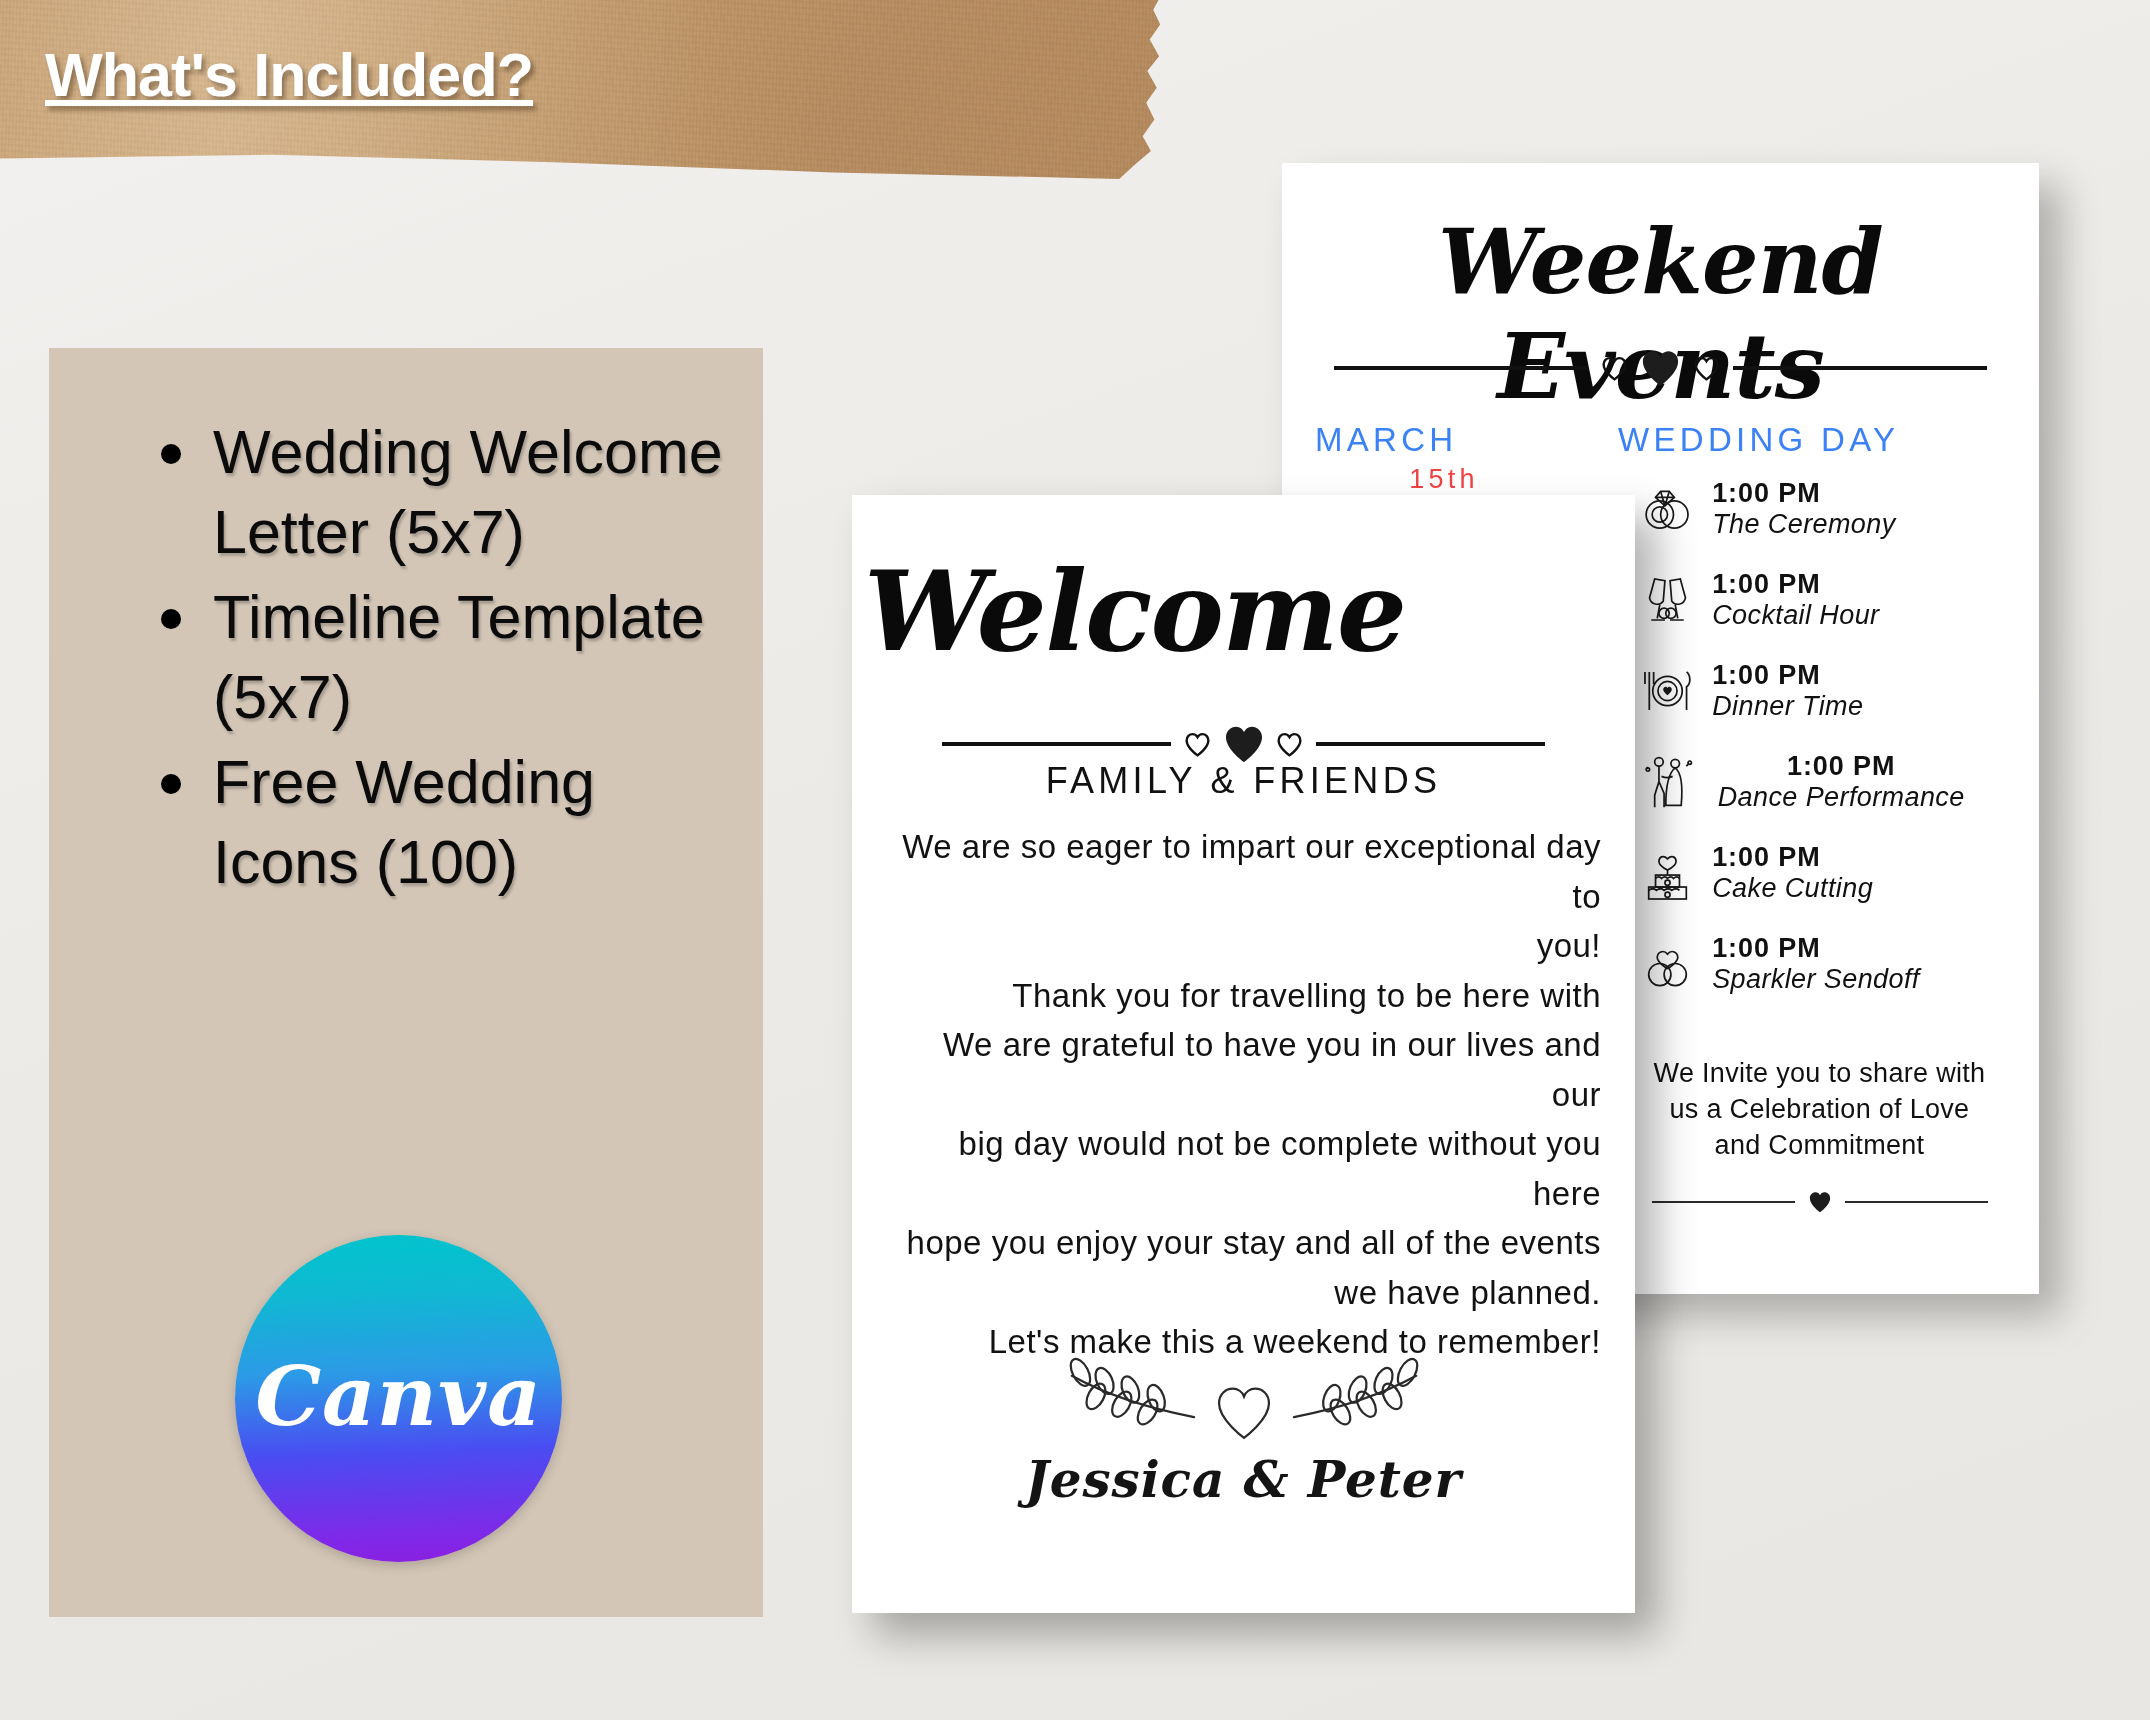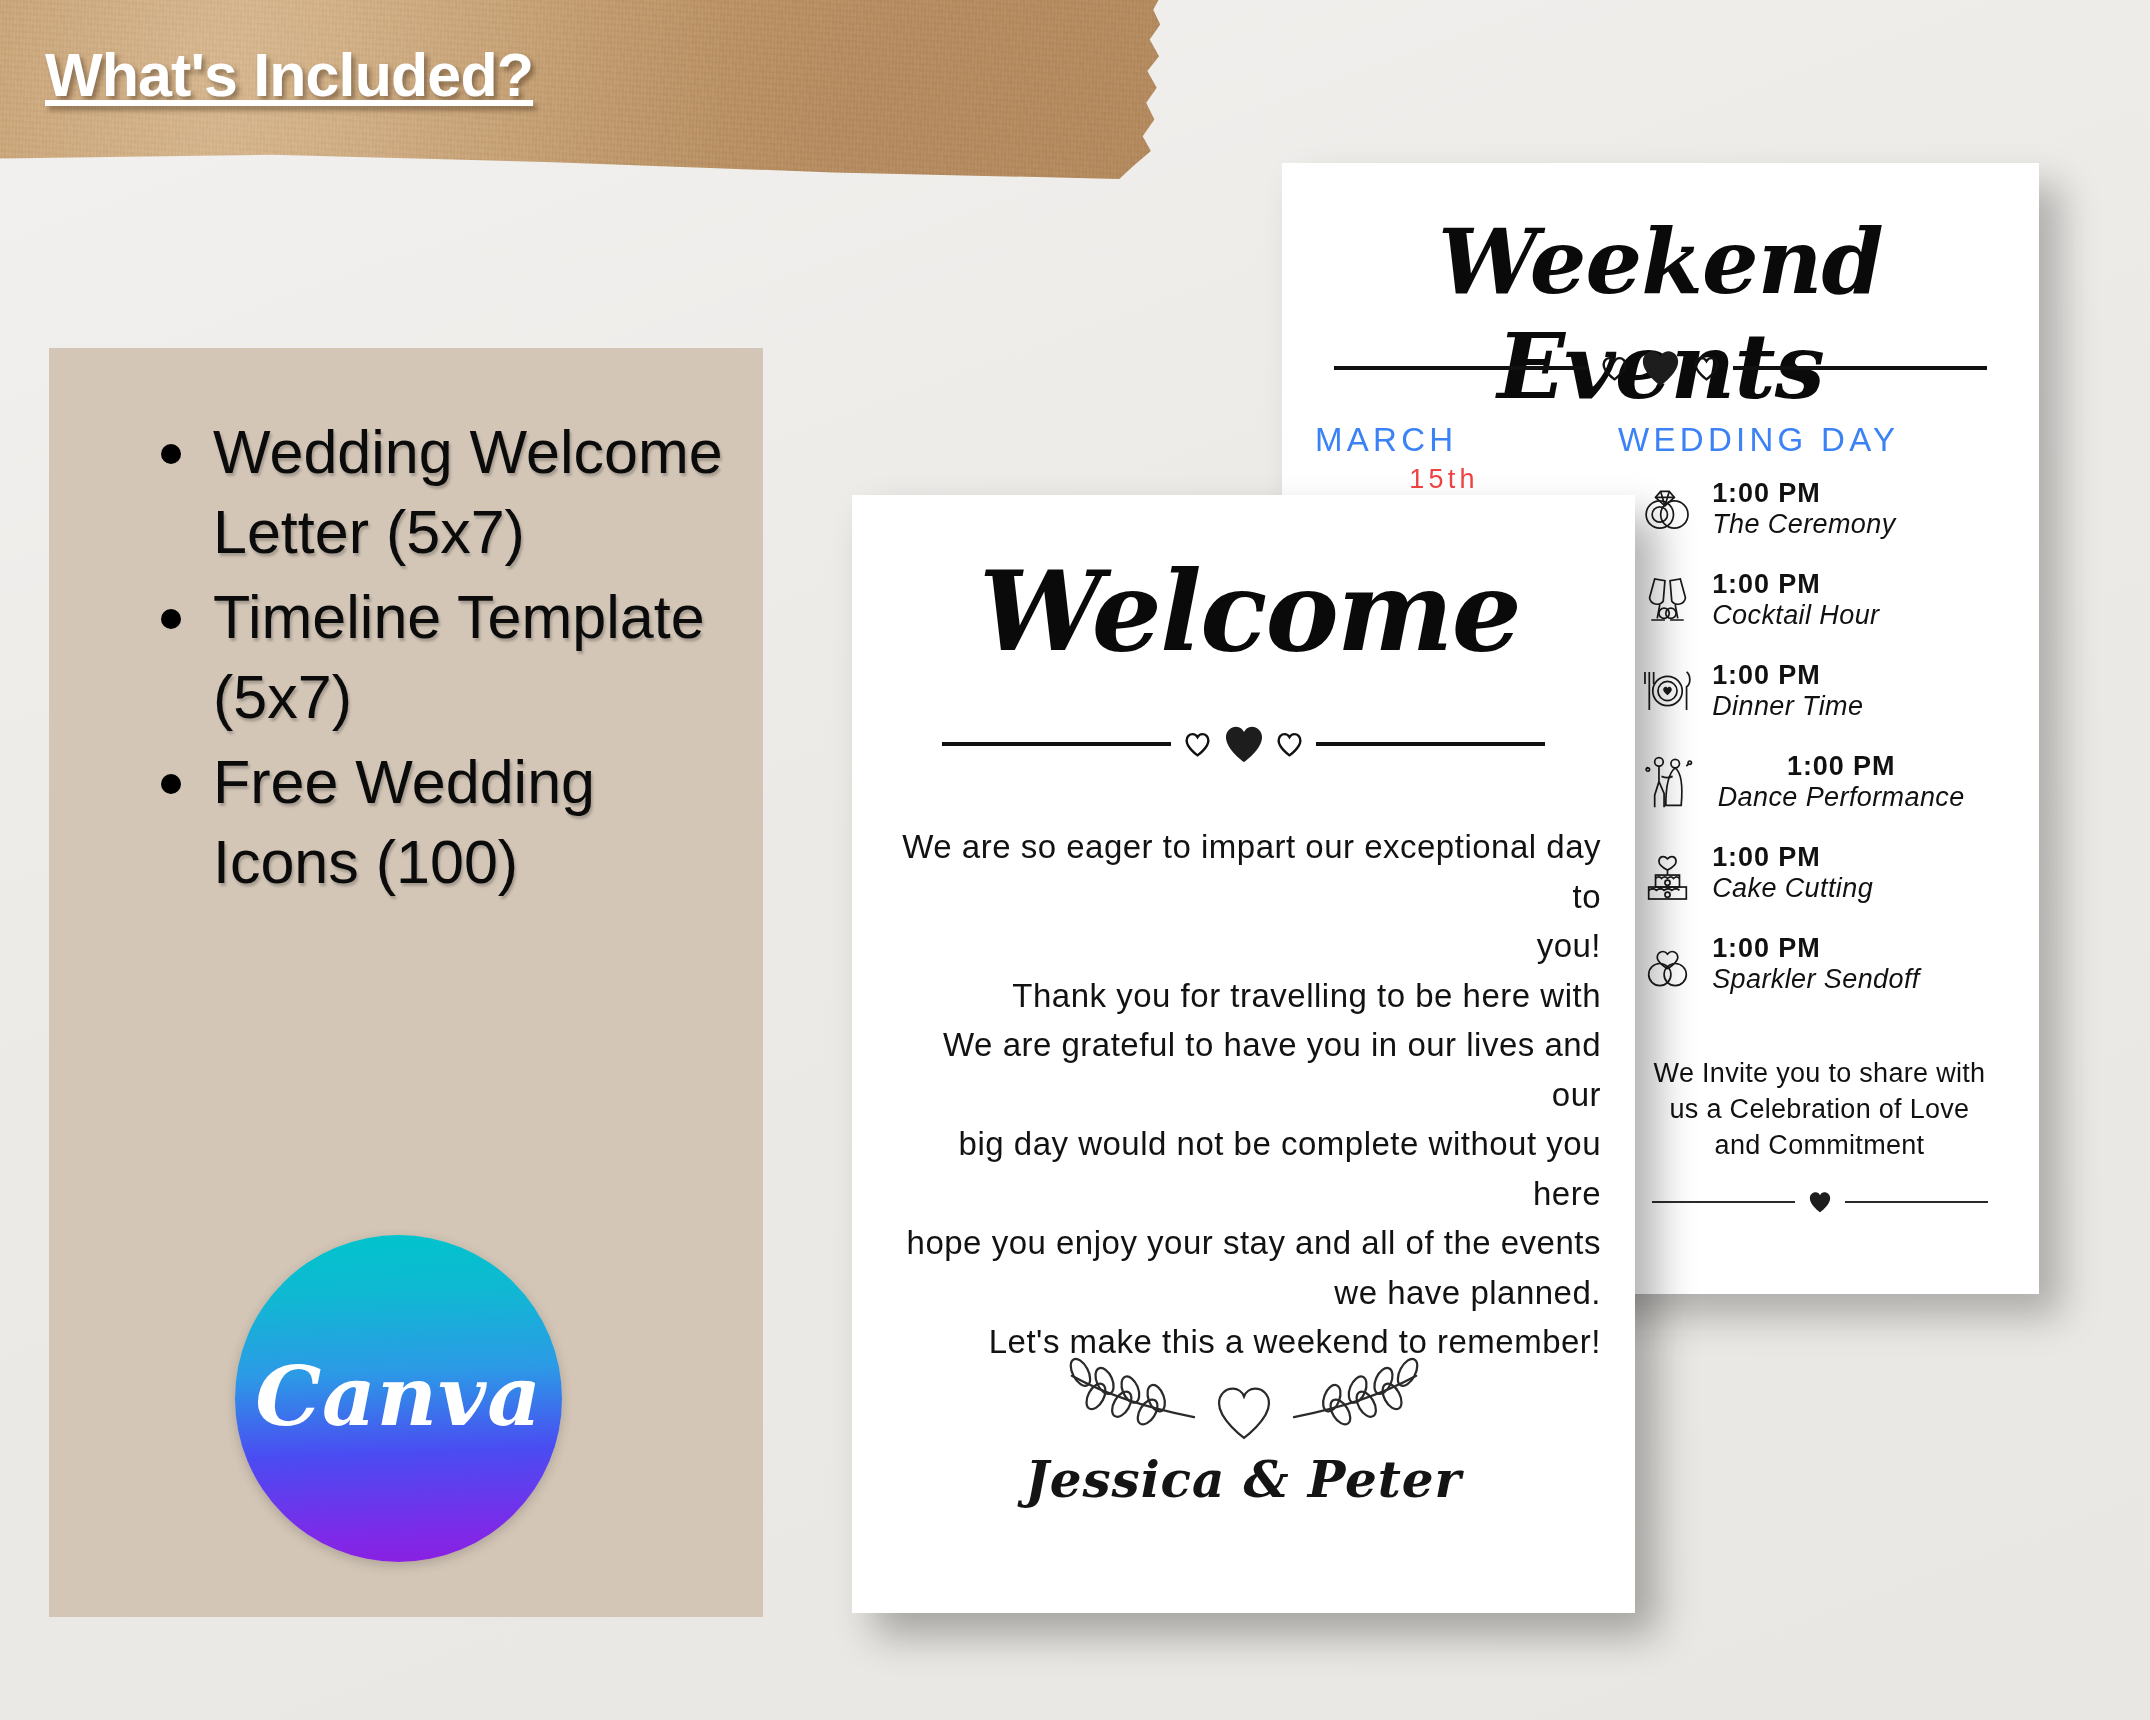--- a/index.html
+++ b/index.html
@@ -90,21 +90,21 @@
 
   .script{
     font-family:"DejaVu Serif", serif;
     font-style:italic;font-weight:700;color:#0a0a0a;
   }
   .ev-title{
     position:absolute;left:0;right:0;top:46px;text-align:center;
     font-size:89px;letter-spacing:-0.9px;
   }
   .wc-title{
-    position:absolute;left:12px;right:0;top:52px;text-align:center;
+    position:absolute;left:12px;right:0;top:52px;
     font-size:110px;letter-spacing:-1.7px;
   }
 
   
   .hdiv{display:flex;align-items:center;justify-content:center;gap:12px;}
   .hdiv .ln{height:3.4px;background:#111;}
   .hdiv .hs{display:flex;align-items:center;gap:8.6px;}
   .hshape{position:relative;display:inline-block;}
   .hshape svg{display:block;}
 
@@ -336,20 +336,21 @@
         </span>
         <span class="hshape">
           <svg width="29" height="31" viewBox="0 0 24 24" fill="none" stroke="#111" stroke-width="2">
             <path d="M12 21 C12 21 3 14.5 3 8.6 C3 5.5 5.3 3.4 7.9 3.4 C9.8 3.4 11.2 4.5 12 5.9 C12.8 4.5 14.2 3.4 16.1 3.4 C18.7 3.4 21 5.5 21 8.6 C21 14.5 12 21 12 21 Z"></path>
           </svg>
         </span>
       </div>
       <div class="ln"></div>
     </div>
 
+    <div id="wc-sub">FAMILY &amp; FRIENDS</div>
 
     <div id="wc-body" style="white-space: pre-line;">We are so eager to impart our exceptional day to
 you!
 Thank you for travelling to be here with
 We are grateful to have you in our lives and our
 big day would not be complete without you here
 hope you enjoy your stay and all of the events we have planned.
 Let's make this a weekend to remember!</div>
 
     <div id="wc-laurel">

